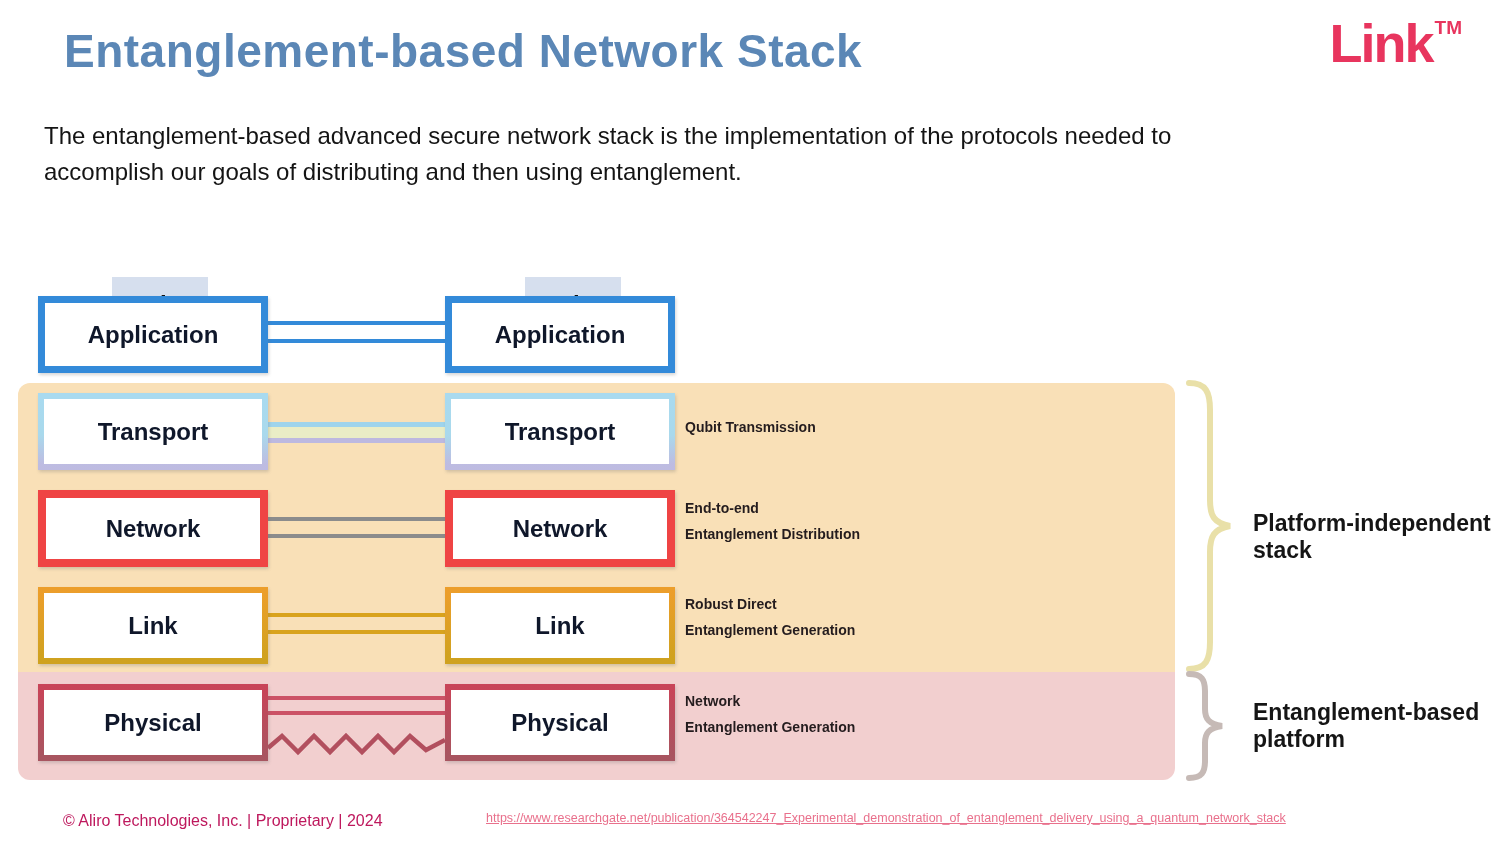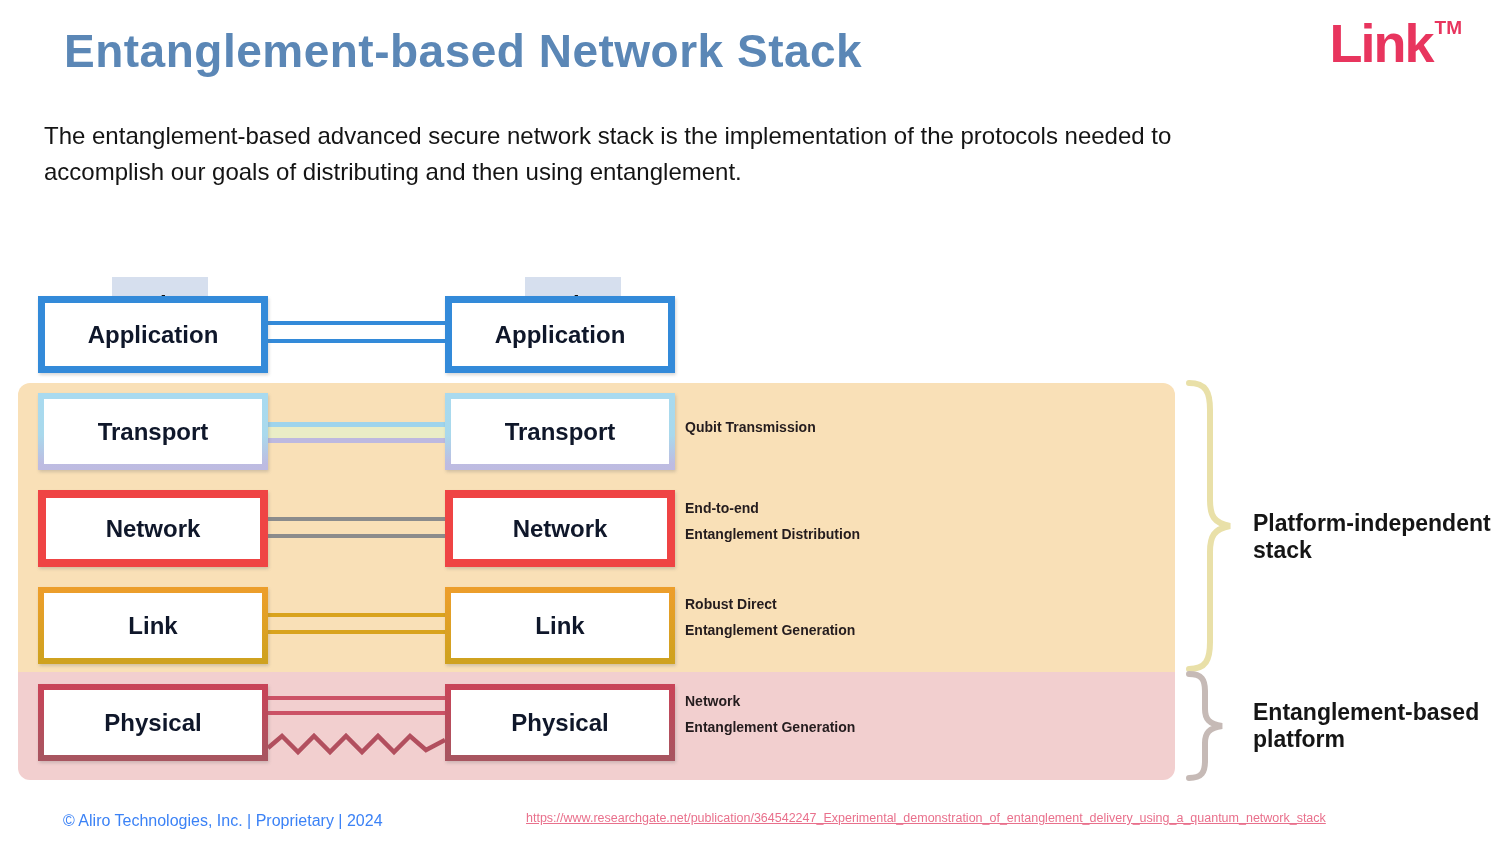--- a/index.html
+++ b/index.html
@@ -51,24 +51,24 @@
     position:absolute;left:685px;font-size:14px;font-weight:bold;
     line-height:26px;color:#241c1e;white-space:nowrap;
   }
   
   .zone-label{
     position:absolute;left:1253px;width:240px;font-size:23px;font-weight:bold;
     line-height:27px;color:#151515;
   }
   .brace{position:absolute;}
   
-  .copyright{position:absolute;left:63px;top:812px;font-size:16px;color:#3b82f6;}
+  .copyright{position:absolute;left:63px;top:812px;font-size:16px;color:#be185d;}
   .source-link{
     position:absolute;left:486px;top:811px;font-size:12.5px;color:#e9708c;
-    text-decoration:underline;cursor:pointer;white-space:nowrap;margin-left:40px;
+    text-decoration:underline;cursor:pointer;white-space:nowrap;
   }
 </style>
 </head>
 <body>
 
 <div id="slide">
 
   <div class="title">Entanglement-based Network Stack</div>
   <div class="intro">The entanglement-based advanced secure network stack is the implementation of the protocols needed to accomplish our goals of distributing and then using entanglement.</div>
   <div class="logo"><span>Link</span><span class="tm">TM</span></div>

